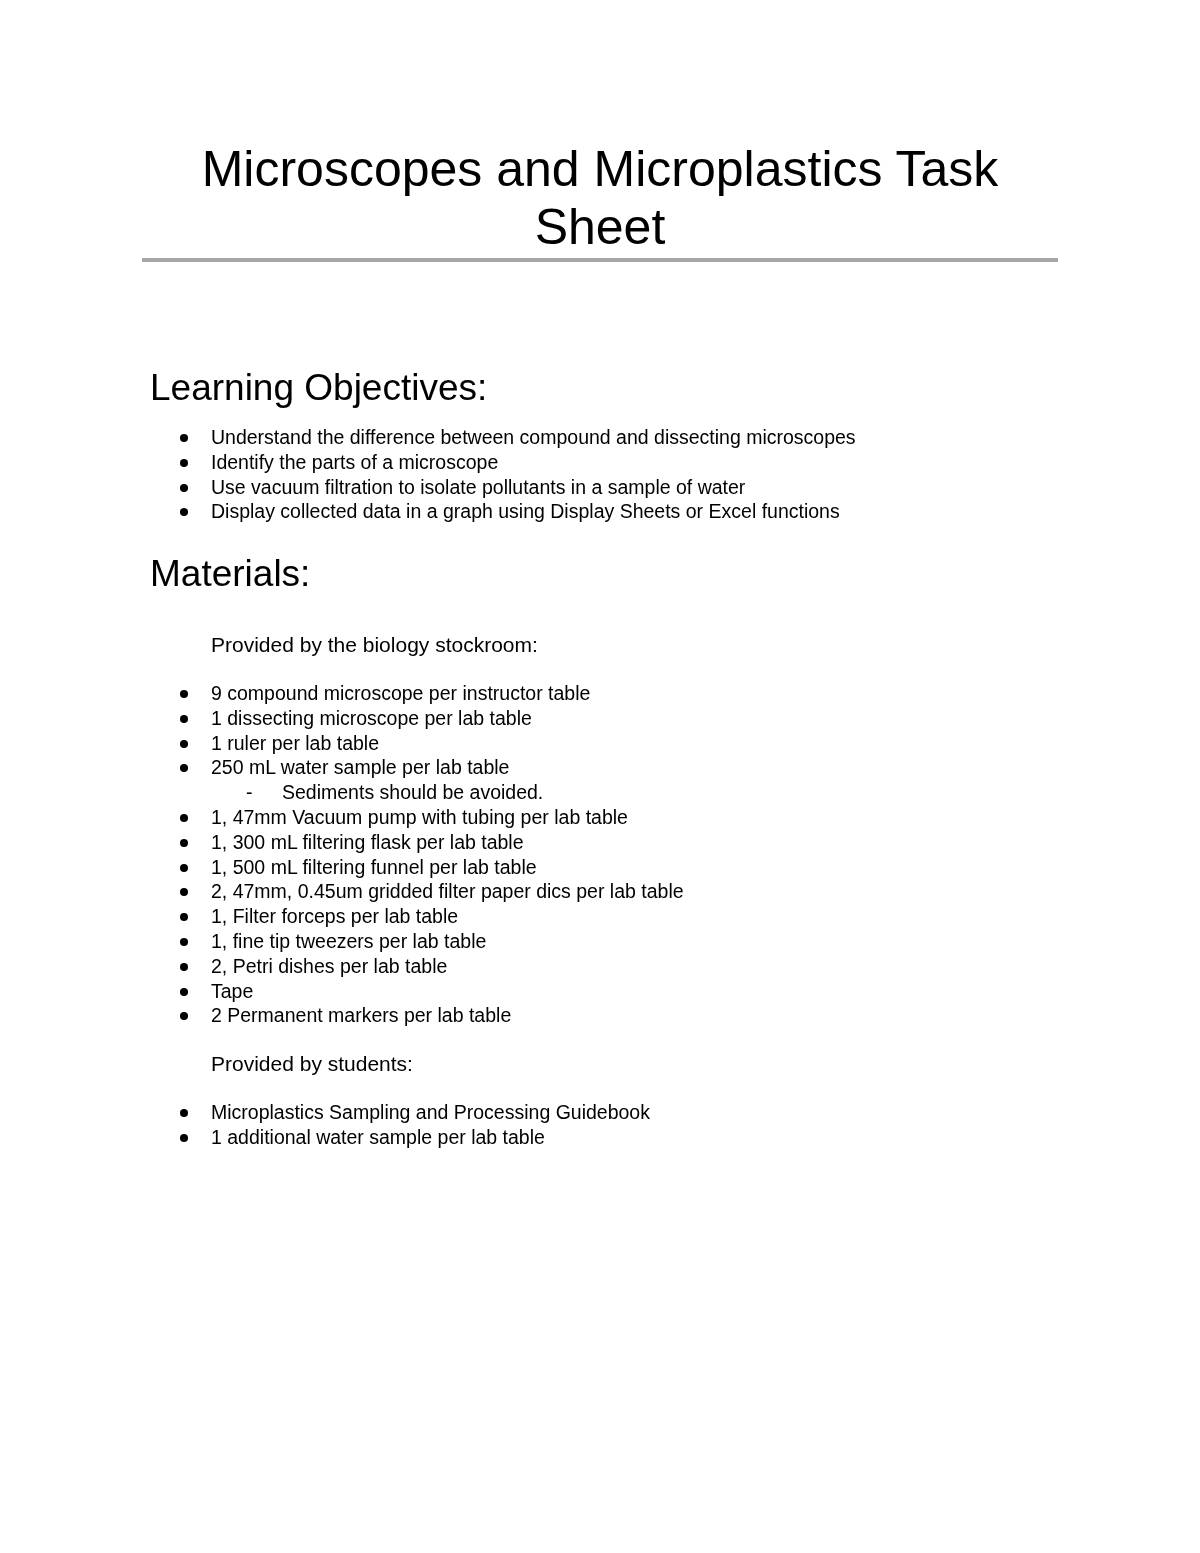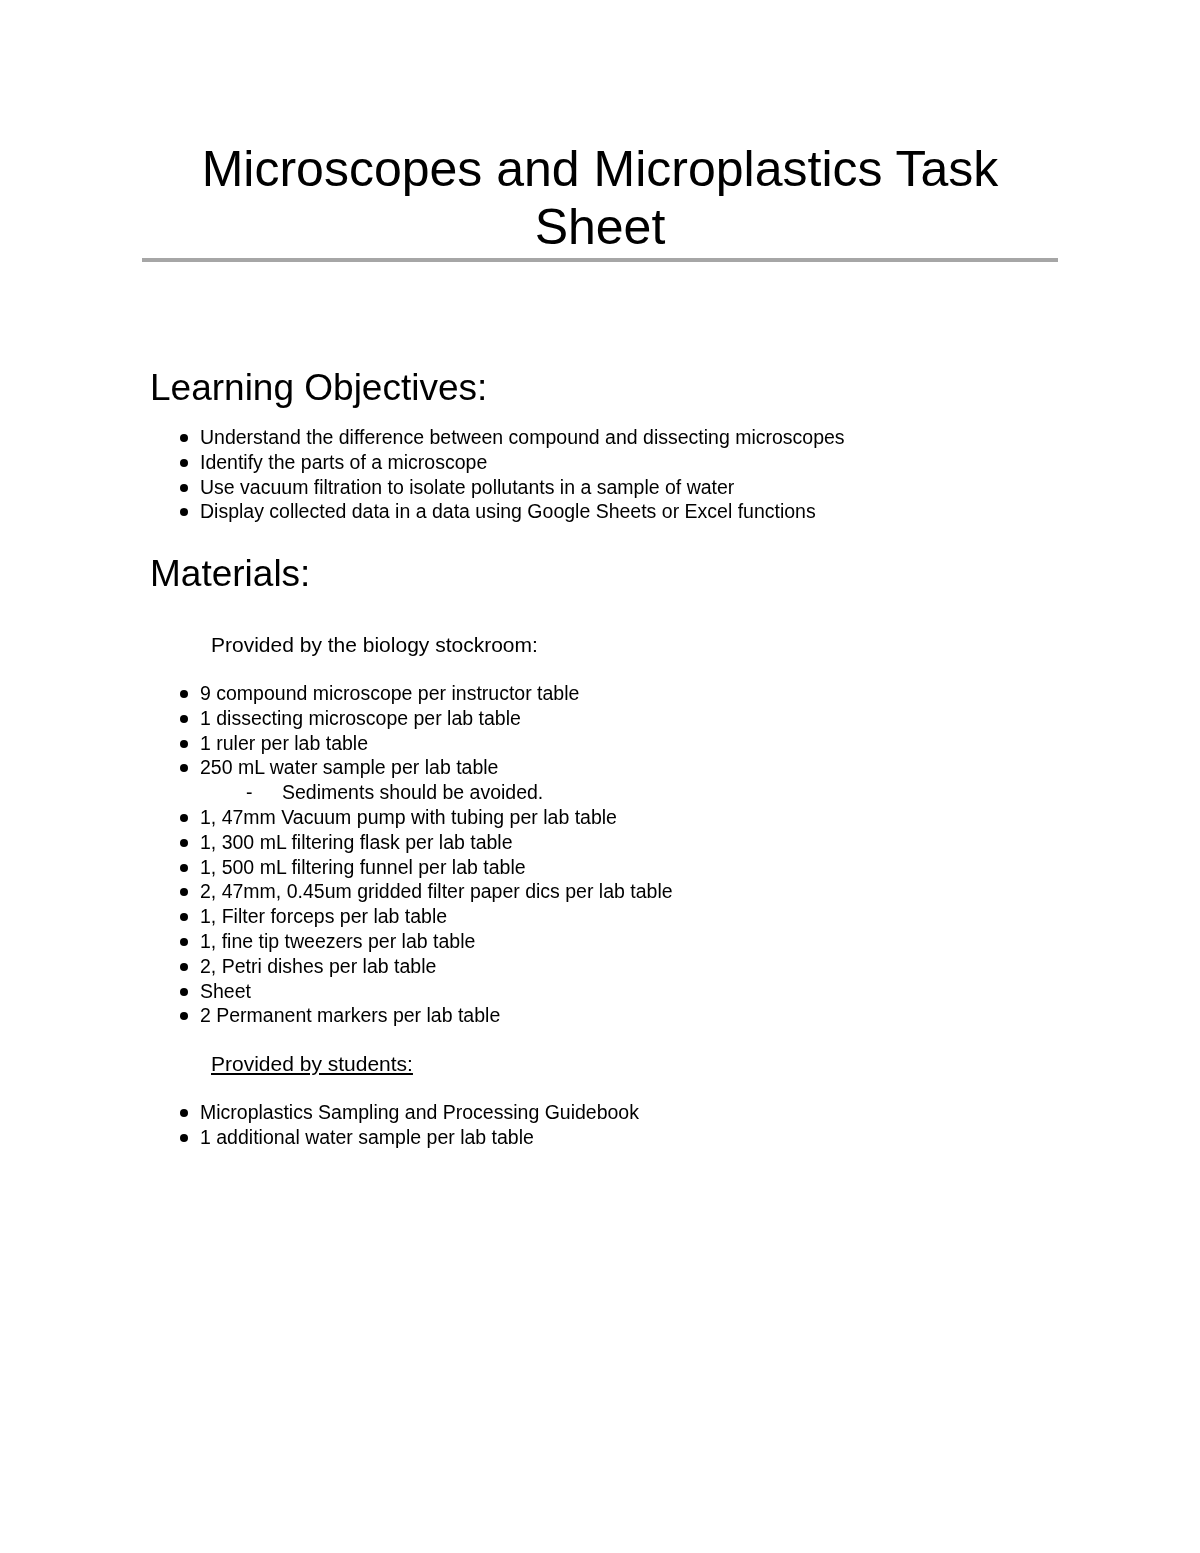--- a/index.html
+++ b/index.html
@@ -6,21 +6,21 @@
   body { width: 1200px; height: 1553px; position: relative; overflow: hidden;
          font-family: "Liberation Sans", sans-serif; color: #000; }
   .page { position: absolute; left: 0; top: 0; width: 1200px; height: 1553px; }
   .title { position: absolute; left: 142px; width: 916px; top: 140px; text-align: center;
            font-size: 50px; line-height: 58px; font-weight: normal; margin: 0; letter-spacing: 0px; }
   .title-rule { position: absolute; left: 142px; width: 916px; top: 258px; height: 4px; background: #a6a6a6; }
   .h2 { position: absolute; left: 142px; font-size: 37px; line-height: 44px; margin: 8px; font-weight: normal; }
   .list { position: absolute; left: 0; margin: 0; padding: 0; list-style: none; }
   .item { position: relative; height: 24.8px; font-size: 19.5px; line-height: 24.8px; white-space: nowrap; }
   .bullet { position: absolute; left: 180px; top: 9px; width: 8px; height: 8px; border-radius: 50%; background: #000; }
-  .text { position: absolute; left: 200px; top: 0; }
+  .text { position: absolute; left: 211px; top: 0; }
   .sub .dash { position: absolute; left: 246px; top: 0; }
   .sub .text { left: 282px; }
   .note { position: absolute; left: 211px; font-size: 21px; line-height: 24px; white-space: nowrap; }
 </style>
 </head>
 <body>
 
 <div class="page">
   <h1 class="title">Microscopes and Microplastics Task Sheet</h1>
   <div class="title-rule"></div>
@@ -35,21 +35,21 @@
     <li class="item">
         <span class="bullet"></span>
         <span class="text">Identify the parts of a microscope</span>
       </li>
     <li class="item">
         <span class="bullet"></span>
         <span class="text">Use vacuum filtration to isolate pollutants in a sample of water</span>
       </li>
     <li class="item">
         <span class="bullet"></span>
-        <span class="text">Display collected data in a data using Google Sheets or Excel functions</span>
+        <span class="text">Display collected data in a graph using Display Sheets or Excel functions</span>
       </li>
   </ul>
 
   <h2 class="h2" style="top:544px;text-align:center;">Materials:</h2>
 
   <div class="note" style="top:633px;">Provided by the biology stockroom:</div>
 
   <ul class="list" style="top:681px;">
     <li class="item">
         <span class="bullet"></span>
@@ -94,29 +94,29 @@
     <li class="item">
         <span class="bullet"></span>
         <span class="text">1, fine tip tweezers per lab table</span>
       </li>
     <li class="item">
         <span class="bullet"></span>
         <span class="text">2, Petri dishes per lab table</span>
       </li>
     <li class="item">
         <span class="bullet"></span>
-        <span class="text">Sheet</span>
+        <span class="text">Tape</span>
       </li>
     <li class="item">
         <span class="bullet"></span>
         <span class="text">2 Permanent markers per lab table</span>
       </li>
   </ul>
 
-  <div class="note" style="top:1052px;text-decoration:underline;">Provided by students:</div>
+  <div class="note" style="top:1052px;">Provided by students:</div>
 
   <ul class="list" style="top:1100px;">
     <li class="item">
         <span class="bullet"></span>
         <span class="text">Microplastics Sampling and Processing Guidebook</span>
       </li>
     <li class="item">
         <span class="bullet"></span>
         <span class="text">1 additional water sample per lab table</span>
       </li>

